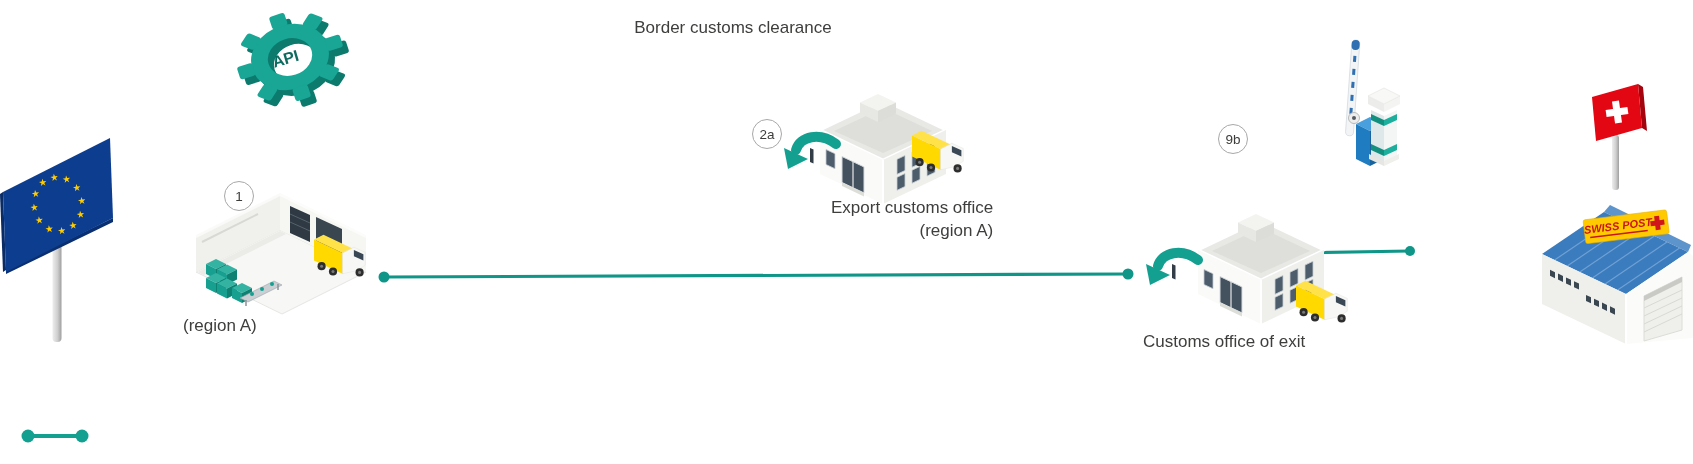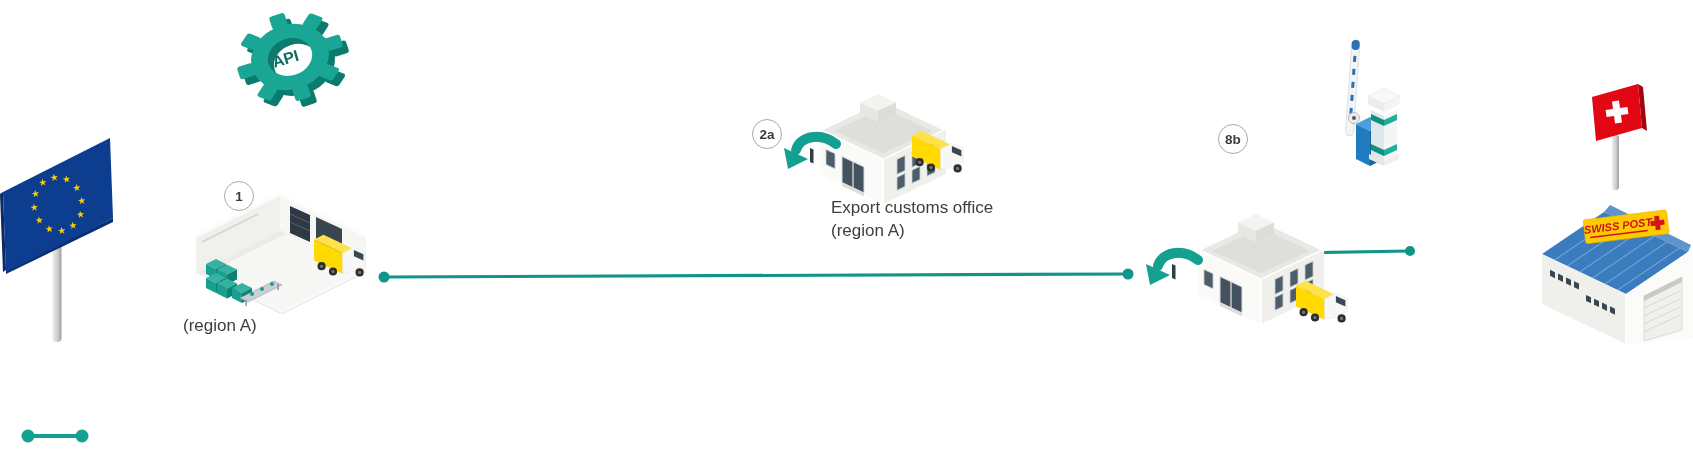--- a/index.html
+++ b/index.html
@@ -1,23 +1,23 @@
 <!DOCTYPE html>
 <html><head>
 <meta charset="utf-8">
 <style>
   html,body{margin:0;padding:0;background:#fff;}
   .stage{position:relative;width:1693px;height:464px;background:#ffffff;overflow:hidden;
          font-family:"Liberation Sans",sans-serif;color:#3E3E3D;}
   .layer{position:absolute;left:0;top:0;}
   .note{position:absolute;text-align:center;font-size:17px;line-height:23px;color:#3E3E3D;}
-  .plain-label{position:absolute;font-size:17px;line-height:23px;color:#3E3E3D;}
+  .plain-label{position:absolute;font-size:17px;line-height:23px;color:#3E3E3D;text-align:right;}
   .badge{position:absolute;width:30px;height:30px;border-radius:50%;background:#fff;
          border:1px solid #A8A8A8;display:flex;align-items:center;justify-content:center;
-         font-size:13.5px;color:#3C3C3B;box-sizing:border-box;font-weight:bold;}
+         font-size:13.5px;color:#3C3C3B;box-sizing:border-box;}
   svg text{font-family:"Liberation Sans",sans-serif;}
 </style>
 </head>
 <body>
 
 <div class="stage">
 
 <svg class="layer" width="1693" height="464" viewBox="0 0 1693 464">
   <defs>
     <linearGradient id="poleG" x1="0" y1="0" x2="1" y2="0">
@@ -271,29 +271,33 @@
     <g transform="translate(1583,220) rotate(-7)">
       <rect x="0" y="0" width="84" height="24" rx="2" fill="#FFCB00" stroke="#E8B400" stroke-width="0.6"></rect>
       <text x="34" y="14" text-anchor="middle" font-size="11" font-weight="bold" font-style="italic" fill="#C9161D">SWISS POST</text>
       <rect x="5" y="17.5" width="58" height="1.6" fill="#C9161D"></rect>
       <path d="M71,5 h5 v4.5 h4.5 v5 h-4.5 v4.5 h-5 v-4.5 h-4.5 v-5 h4.5 z" fill="#D0161B"></path>
     </g>
   </g>
 </svg>
 
 <div class="note" style="left:533px;top:16px;width:400px;">
+  <div>Border customs clearance</div>
 </div>
 <div class="note" style="left:319px;top:147px;width:400px;">
 </div>
 
 <div class="plain-label" style="left:183px;top:314px;">
   <div>(region A)</div>
 </div>
 <div class="plain-label" style="left:831px;top:196px;">
   <div>Export customs office</div>
   <div>(region A)</div>
 </div>
+<div class="plain-label" style="left:1143px;top:330px;">
+  <div>Customs office of exit</div>
+</div>
 
 <div class="badge" style="left:224px;top:181px;">1</div>
 <div class="badge" style="left:752px;top:119px;">2a</div>
-<div class="badge" style="left:1218px;top:124px;">8b</div>
+<div class="badge" style="left:1218px;top:124px;">9b</div>
 
 </div>
 
 </body></html>

